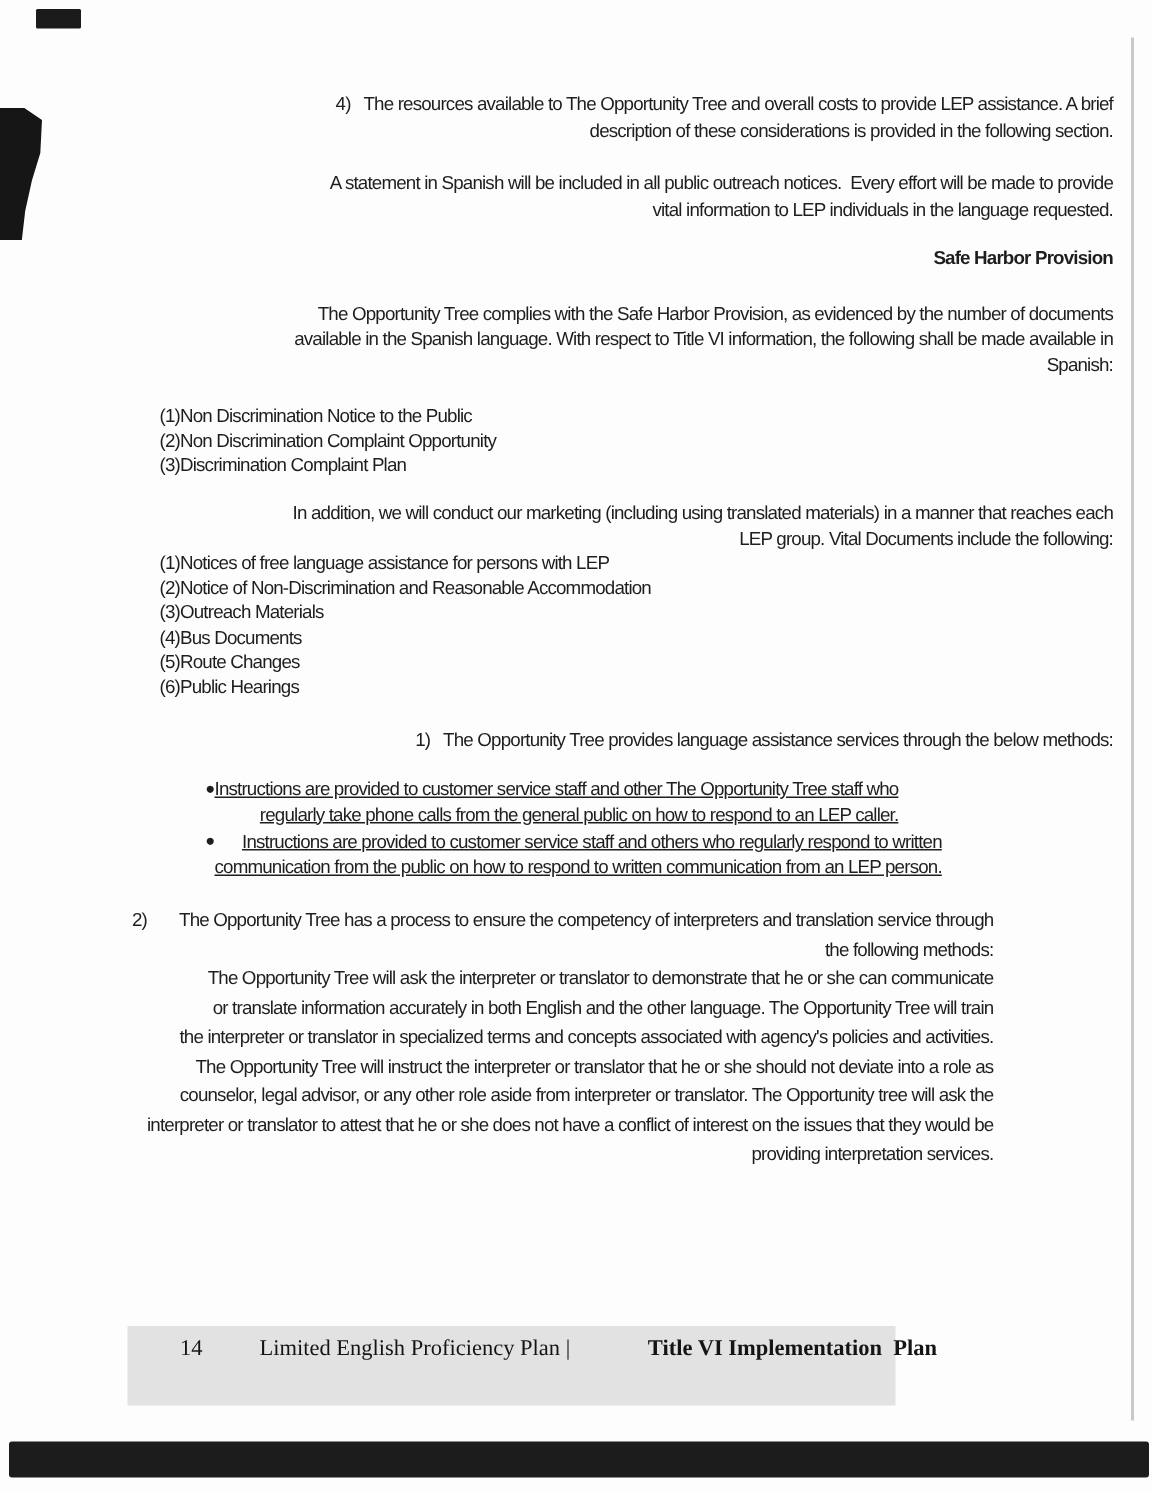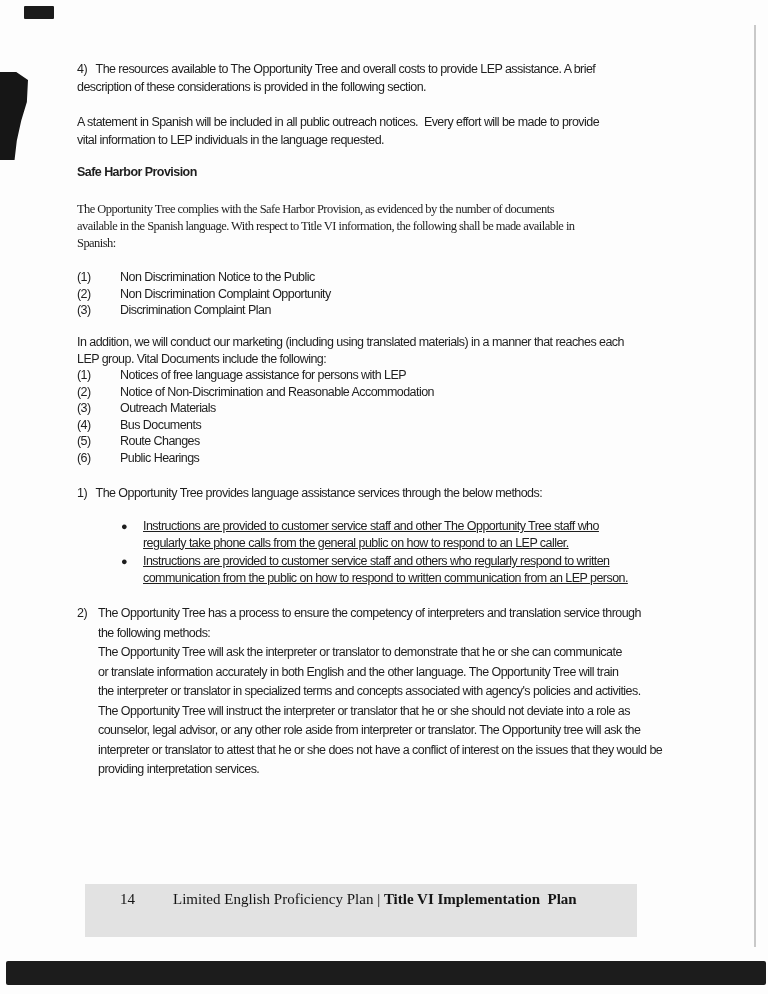--- a/index.html
+++ b/index.html
@@ -4,20 +4,21 @@
 <style>
   html,body{margin:0;padding:0;}
   body{background:#fdfdfd;}
   .page{
     position:relative;
     width:768px;height:994px;
     background:#fdfdfd;
     overflow:hidden;
     font-family:"Liberation Sans", sans-serif;
     color:#1e1e1e;
+    text-align:right;
   }
   
   .mark-top-left{
     position:absolute;left:24px;top:6px;width:30px;height:13px;
     background:#1b1b1b;border-radius:1px;
   }
   .mark-left-blob{
     position:absolute;left:0;top:72px;width:28px;height:88px;
     background:#161616;
     clip-path:polygon(0% 0%,58% 0%,100% 9%,96% 34%,76% 55%,60% 78%,52% 100%,0% 100%);
@@ -32,21 +33,21 @@
   }
   
   .tb{
     position:absolute;left:77px;width:665px;
     font-size:12.5px;line-height:17.5px;letter-spacing:-0.55px;
     white-space:pre;
   }
   .para-resources{top:61px;}
   .para-spanish{top:114px;}
   .heading-safe{top:164px;font-weight:bold;line-height:17px;}
-  .para-safe{top:201px;line-height:17px;font-family:Liberation Serif, serif;}
+  .para-safe{top:201px;line-height:17px;}
   .para-marketing{top:334px;line-height:16.5px;}
   .list{position:absolute;left:77px;width:665px;font-size:12.5px;letter-spacing:-0.55px;}
   .doc-list{top:269px;}
   .vital-list{top:367px;}
   .lrow{display:flex;line-height:16.6px;}
   .lnum{width:43px;flex:none;}
   .method-1{top:485px;line-height:17px;}
   .bullet-item{
     position:absolute;left:121px;width:620px;display:flex;
     font-size:12.5px;line-height:16.5px;letter-spacing:-0.55px;
@@ -56,28 +57,28 @@
   .bdot{width:22px;flex:none;font-size:11px;}
   .btext{white-space:pre;text-decoration:underline;}
   .method-2{
     position:absolute;left:77px;top:604px;width:670px;display:flex;
     font-size:12.5px;line-height:19.5px;letter-spacing:-0.55px;
   }
   .mnum{width:21px;flex:none;}
   .mtext{white-space:pre;}
   
   .footer-bar{
-    position:absolute;left:85px;top:884px;width:552px;height:53px;
+    position:absolute;left:85px;top:884px;width:512px;height:53px;
     background:#e2e2e2;
     font-family:"Liberation Serif", serif;
     font-size:15px;color:#141414;
   }
   .pgnum{position:absolute;left:35px;top:7px;}
   .ftitle{position:absolute;left:88px;top:7px;white-space:pre;}
-  .ftitle .bold{font-weight:bold;}
+  .ftitle .bold{font-weight:bold;margin-left:48px;}
 </style>
 </head>
 <body>
 
 <div class="page">
 
   <div class="mark-top-left"></div>
   <div class="mark-left-blob"></div>
   <div class="mark-bottom-bar"></div>
   <div class="edge-line-right"></div>

